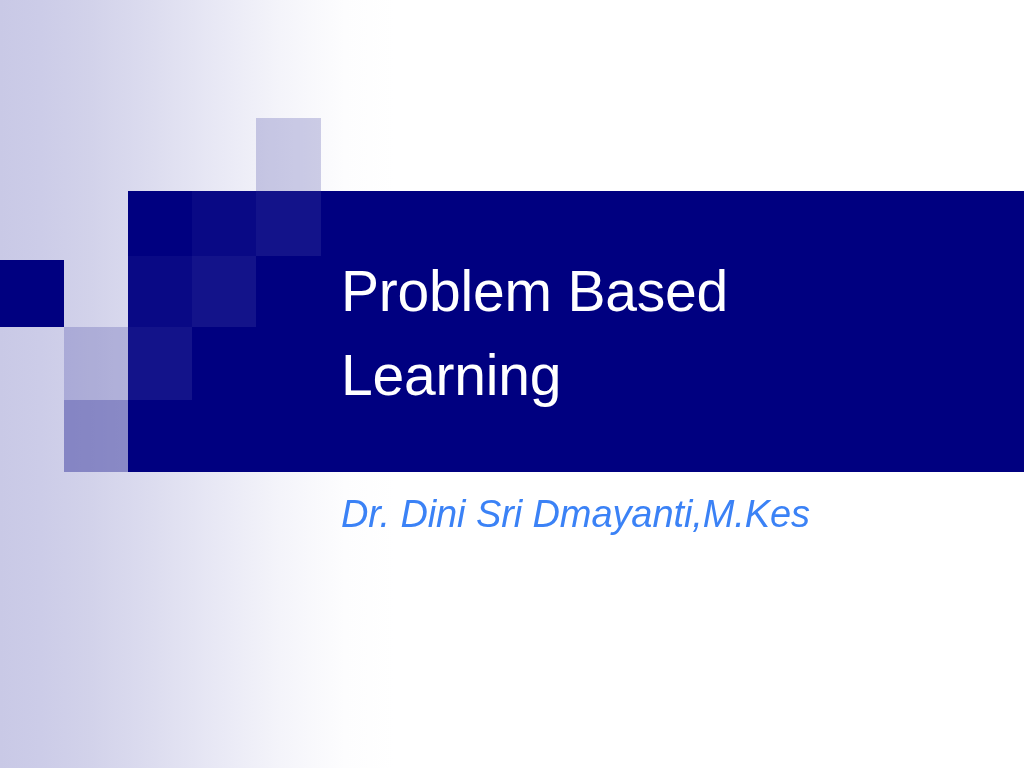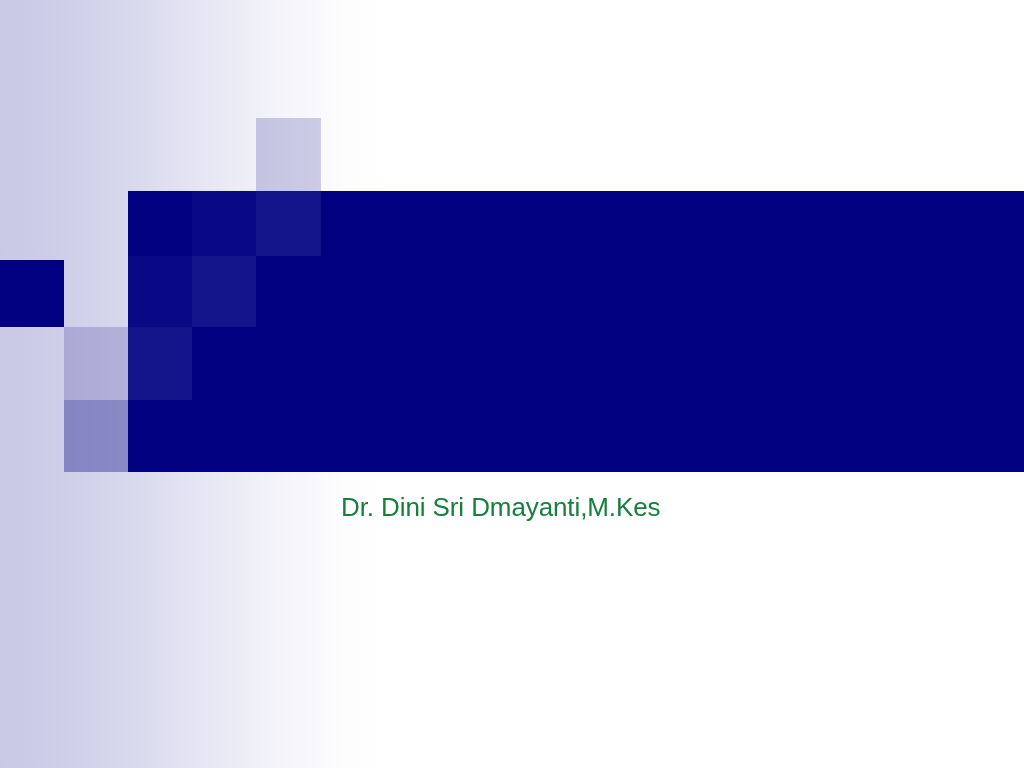--- a/index.html
+++ b/index.html
@@ -68,26 +68,27 @@
     font-weight: normal;
     letter-spacing: -0.2px;
     white-space: pre-line;
   }
 
   .subtitle-text {
     position: absolute;
     left: 341px;
     top: 492px;
     width: 660px;
-    color: #15803d;
+    color: #3b82f6;
     font-family: "Liberation Sans", sans-serif;
-    font-size: 26px;
+    font-size: 38px;
     line-height: 1.2;
     font-weight: normal;
     letter-spacing: -0.1px;
+    font-style: italic;
   }
 </style>
 </head>
 <body>
 
 <div id="slide">
 
   <div class="bg-gradient"></div>
 
   <div class="navy-block" style="left:0px; top:260px; width:64px; height:67px;"></div>
@@ -97,16 +98,18 @@
   <div class="deco-square" style="left:256px; top:118px; width:65px; height:73px;"></div>
   <div class="deco-square" style="left:192px; top:191px; width:64px; height:65px;"></div>
   <div class="deco-square" style="left:128px; top:256px; width:64px; height:71px;"></div>
   <div class="deco-square" style="left:64px; top:327px; width:64px; height:73px;"></div>
 
   <div class="deco-square mid" style="left:256px; top:191px; width:65px; height:65px;"></div>
   <div class="deco-square mid" style="left:192px; top:256px; width:64px; height:71px;"></div>
   <div class="deco-square mid" style="left:128px; top:327px; width:64px; height:73px;"></div>
   <div class="deco-square mid" style="left:64px; top:400px; width:64px; height:72px;"></div>
 
+  <div class="title-text">Problem Based
+Learning</div>
 
   <div class="subtitle-text">Dr. Dini Sri Dmayanti,M.Kes</div>
 
 </div>
 
 </body></html>

